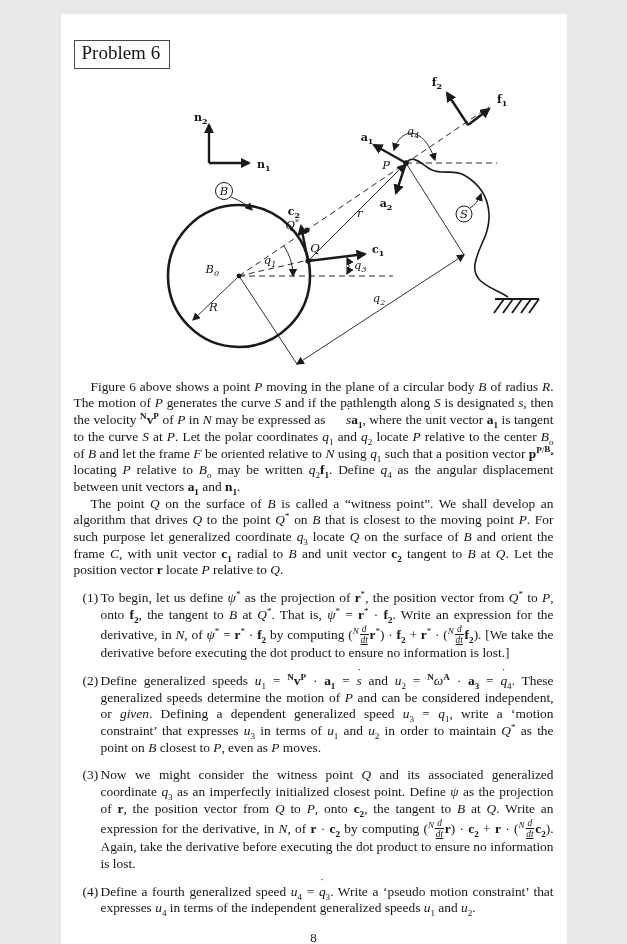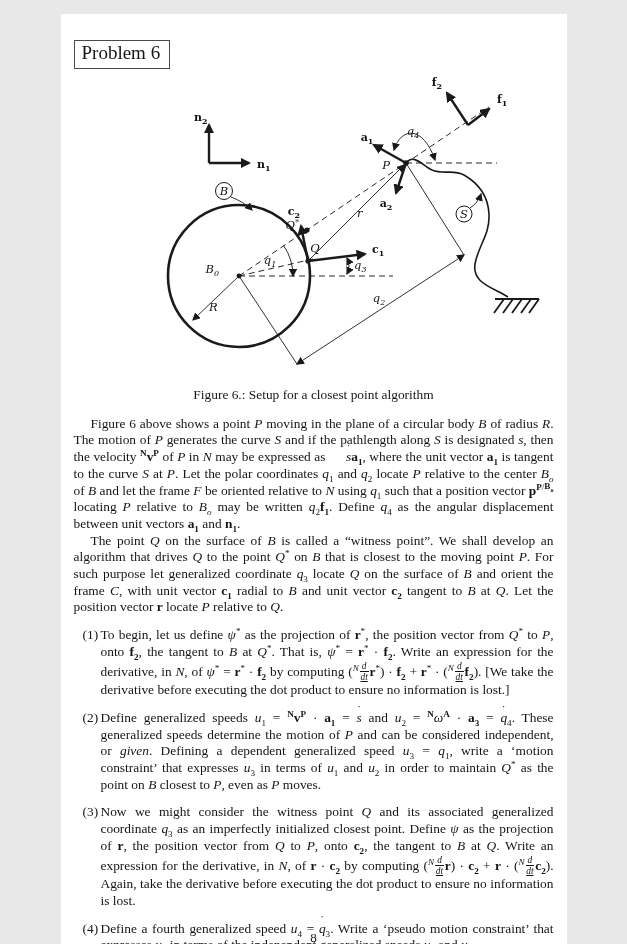--- a/index.html
+++ b/index.html
@@ -126,21 +126,20 @@
 
       <g stroke="#1a1a1a" stroke-width="0.9" fill="none">
         <line x1="178" y1="203" x2="236" y2="291"></line>
         <line x1="345" y1="90" x2="403" y2="182"></line>
         <line x1="236" y1="291" x2="403" y2="182" marker-start="url(#ma)" marker-end="url(#ma)"></line>
       </g>
       <text class="it" x="318" y="229" text-anchor="middle"><tspan>q</tspan><tspan class="ss" dy="3">2</tspan></text>
     </svg>
   </div>
 
-  <div class="caption">Figure 6.: Setup for a closest point algorithm</div>
 
   <p class="para">Figure 6 above shows a point <i>P</i> moving in the plane of a circular body <i>B</i> of radius <i>R</i>. The motion of <i>P</i> generates the curve <i>S</i> and if the pathlength along <i>S</i> is designated <i>s</i>, then the velocity <sup><b>N</b></sup><b>v</b><sup><b>P</b></sup> of <i>P</i> in <i>N</i> may be expressed as <span class="od"><i>s</i></span><b>a<sub>1</sub></b>, where the unit vector <b>a<sub>1</sub></b> is tangent to the curve <i>S</i> at <i>P</i>. Let the polar coordinates <i>q</i><sub>1</sub> and <i>q</i><sub>2</sub> locate <i>P</i> relative to the center <i>B</i><sub><i>o</i></sub> of <i>B</i> and let the frame <i>F</i> be oriented relative to <i>N</i> using <i>q</i><sub>1</sub> such that a position vector <b>p</b><sup><b>P</b>/<b>B<sub>o</sub></b></sup> locating <i>P</i> relative to <i>B</i><sub><i>o</i></sub> may be written <i>q</i><sub>2</sub><b>f<sub>1</sub></b>. Define <i>q</i><sub>4</sub> as the angular displacement between unit vectors <b>a<sub>1</sub></b> and <b>n<sub>1</sub></b>.</p>
   <p class="para">The point <i>Q</i> on the surface of <i>B</i> is called a “witness point”. We shall develop an algorithm that drives <i>Q</i> to the point <i>Q</i><sup>*</sup> on <i>B</i> that is closest to the moving point <i>P</i>. For such purpose let generalized coordinate <i>q</i><sub>3</sub> locate <i>Q</i> on the surface of <i>B</i> and orient the frame <i>C</i>, with unit vector <b>c<sub>1</sub></b> radial to <i>B</i> and unit vector <b>c<sub>2</sub></b> tangent to <i>B</i> at <i>Q</i>. Let the position vector <b>r</b> locate <i>P</i> relative to <i>Q</i>.</p>
 
   <div class="items">
     <div class="item">
       <div class="marker">(1)</div>
       <div class="itext">To begin, let us define <i>ψ</i><sup>*</sup> as the projection of <b>r</b><sup>*</sup>, the position vector from <i>Q</i><sup>*</sup> to <i>P</i>, onto <b>f<sub>2</sub></b>, the tangent to <i>B</i> at <i>Q</i><sup>*</sup>. That is, <i>ψ</i><sup>*</sup> = <b>r</b><sup>*</sup> · <b>f<sub>2</sub></b>. Write an expression for the derivative, in <i>N</i>, of <i>ψ</i><sup>*</sup> = <b>r</b><sup>*</sup> · <b>f<sub>2</sub></b> by computing (<sup><i>N</i></sup><span class="frac"><span class="ft">d</span><span class="fb">dt</span></span><b>r</b><sup>*</sup>) · <b>f<sub>2</sub></b> + <b>r</b><sup>*</sup> · (<sup><i>N</i></sup><span class="frac"><span class="ft">d</span><span class="fb">dt</span></span><b>f<sub>2</sub></b>). [We take the derivative before executing the dot product to ensure no information is lost.]</div>
     </div>
     <div class="item">

